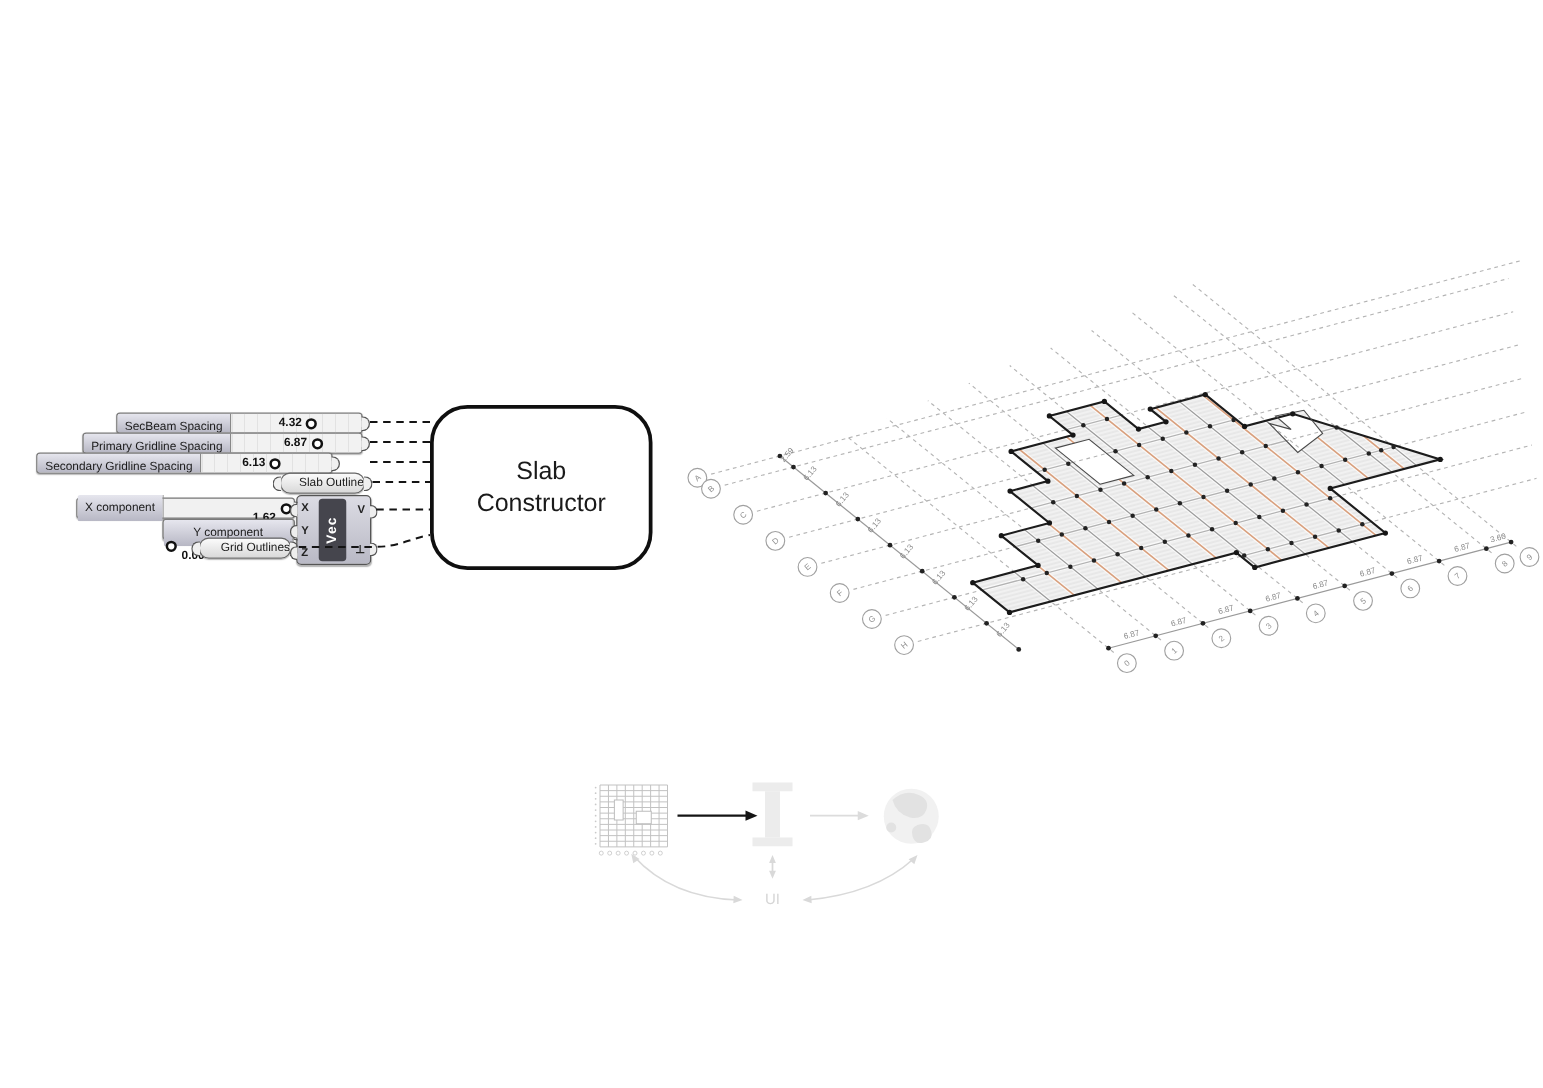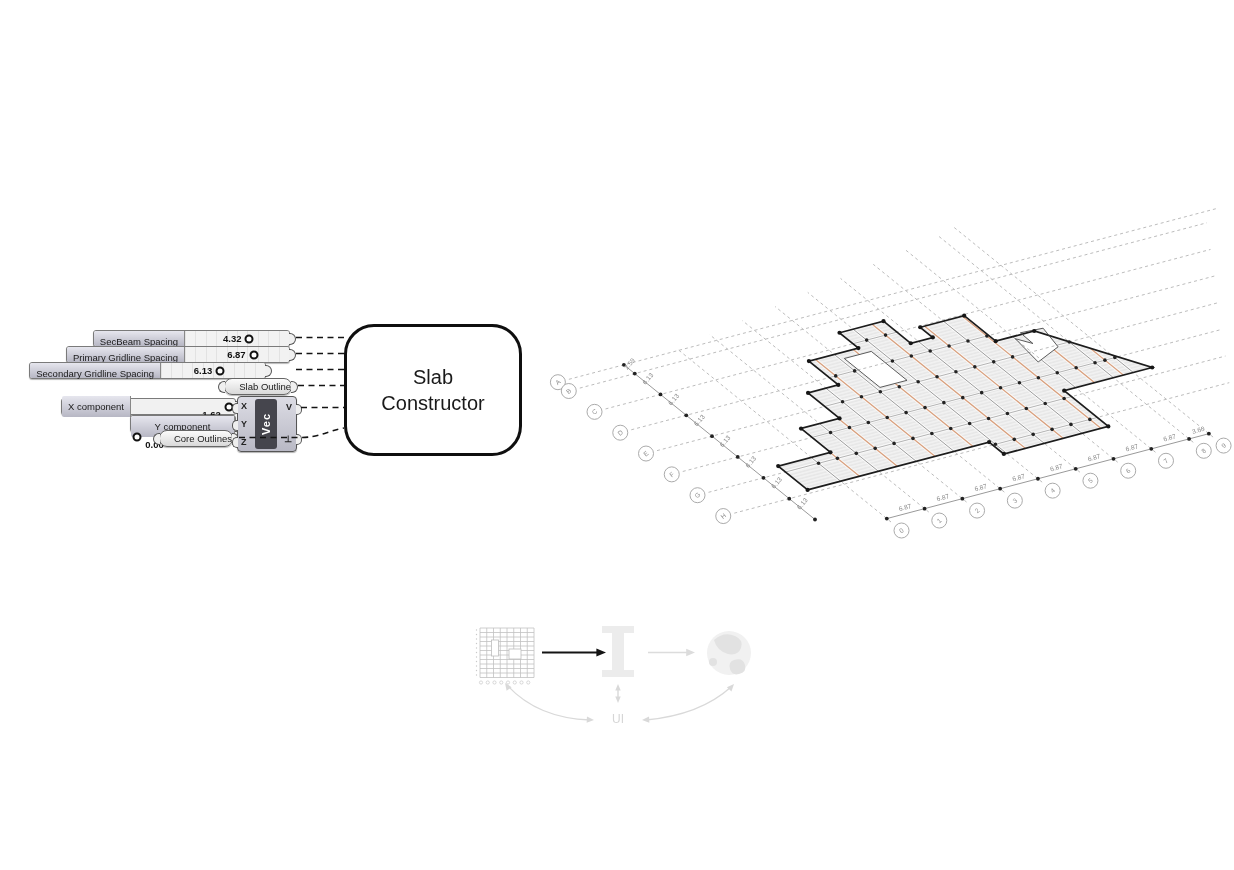--- a/index.html
+++ b/index.html
@@ -93,21 +93,21 @@
   <div class="gh-row" style="right:998px;top:415px;flex-direction:column;">
     <div class="gh-label">Y component</div>
     <div class="gh-track">
       <span class="gh-value" style="left: calc(6% + 8px);">0.00</span>
       <span class="gh-knob" style="left: 6%;"></span>
       <span class="gh-port-out"></span>
     </div>
   </div>
 
   <div class="gh-capsule" style="right:1001px;top:430px;width:72px;">
-    <span>Core Outlines</span>
+    <span>Grid Outlines</span>
     <span class="gh-port-in"></span>
     <span class="gh-port-out"></span>
   </div>
 
   <div class="vec">
     <div class="vec-in">
       <span>X</span>
       <span>Y</span>
       <span>Z</span>
     </div>

